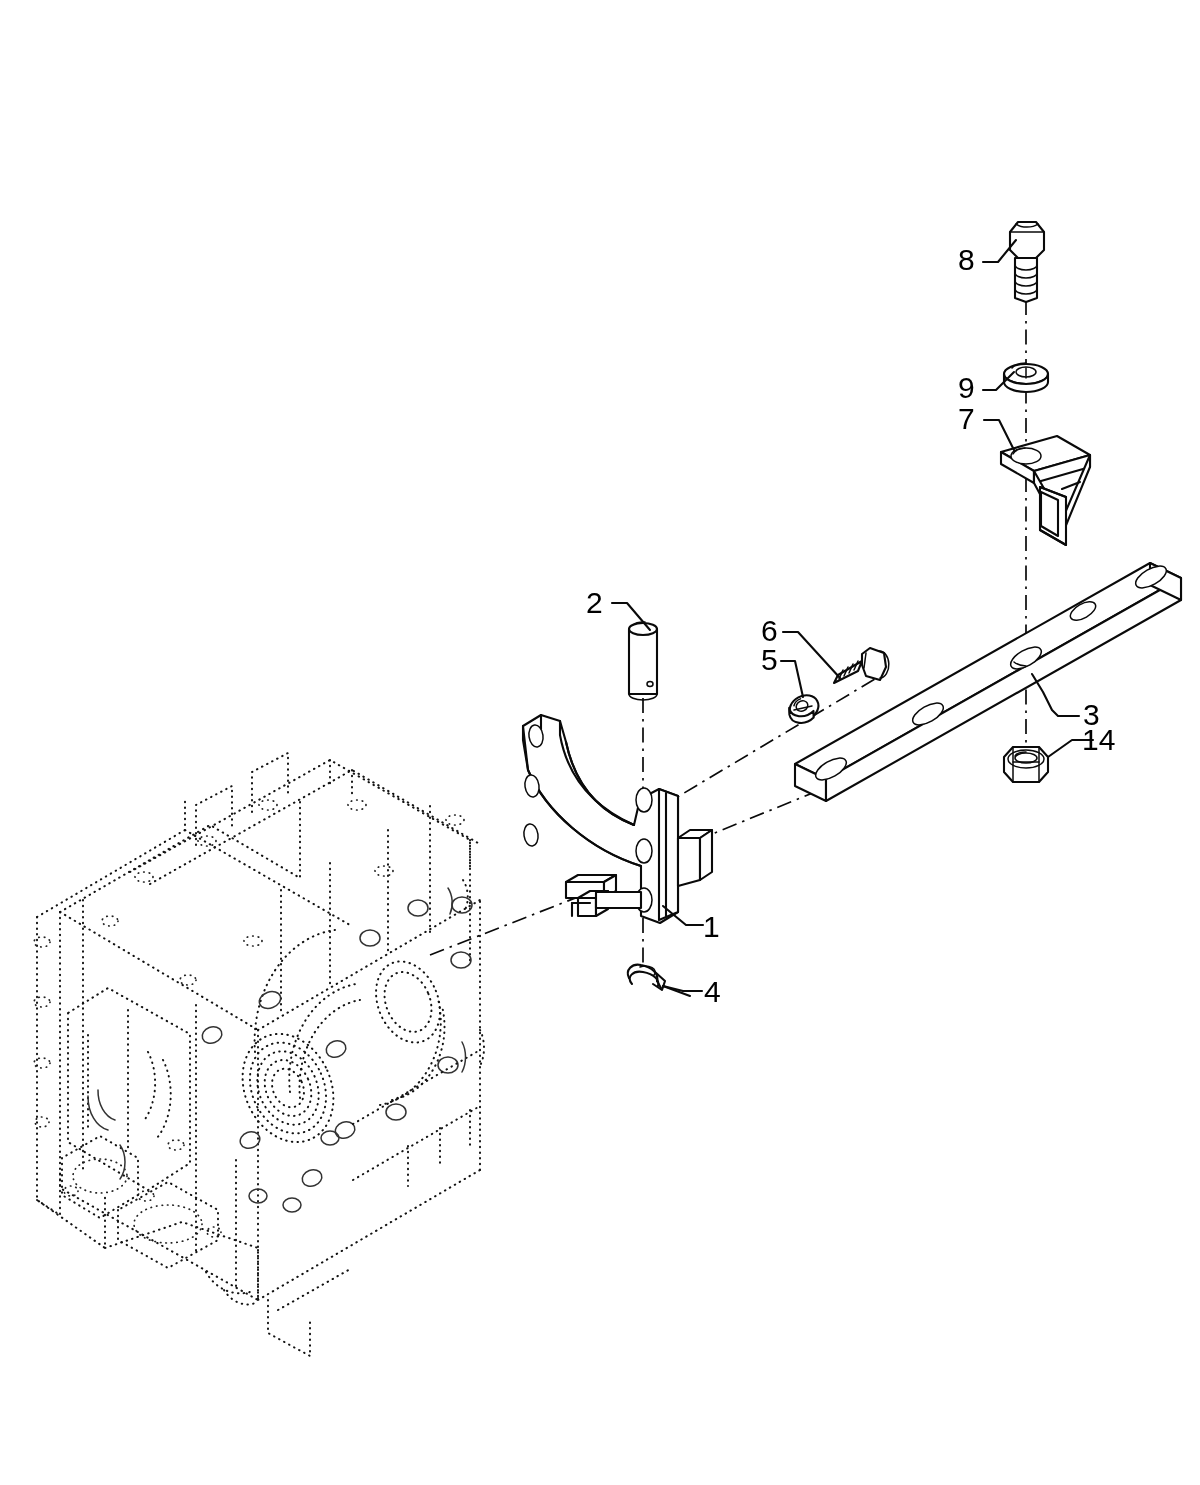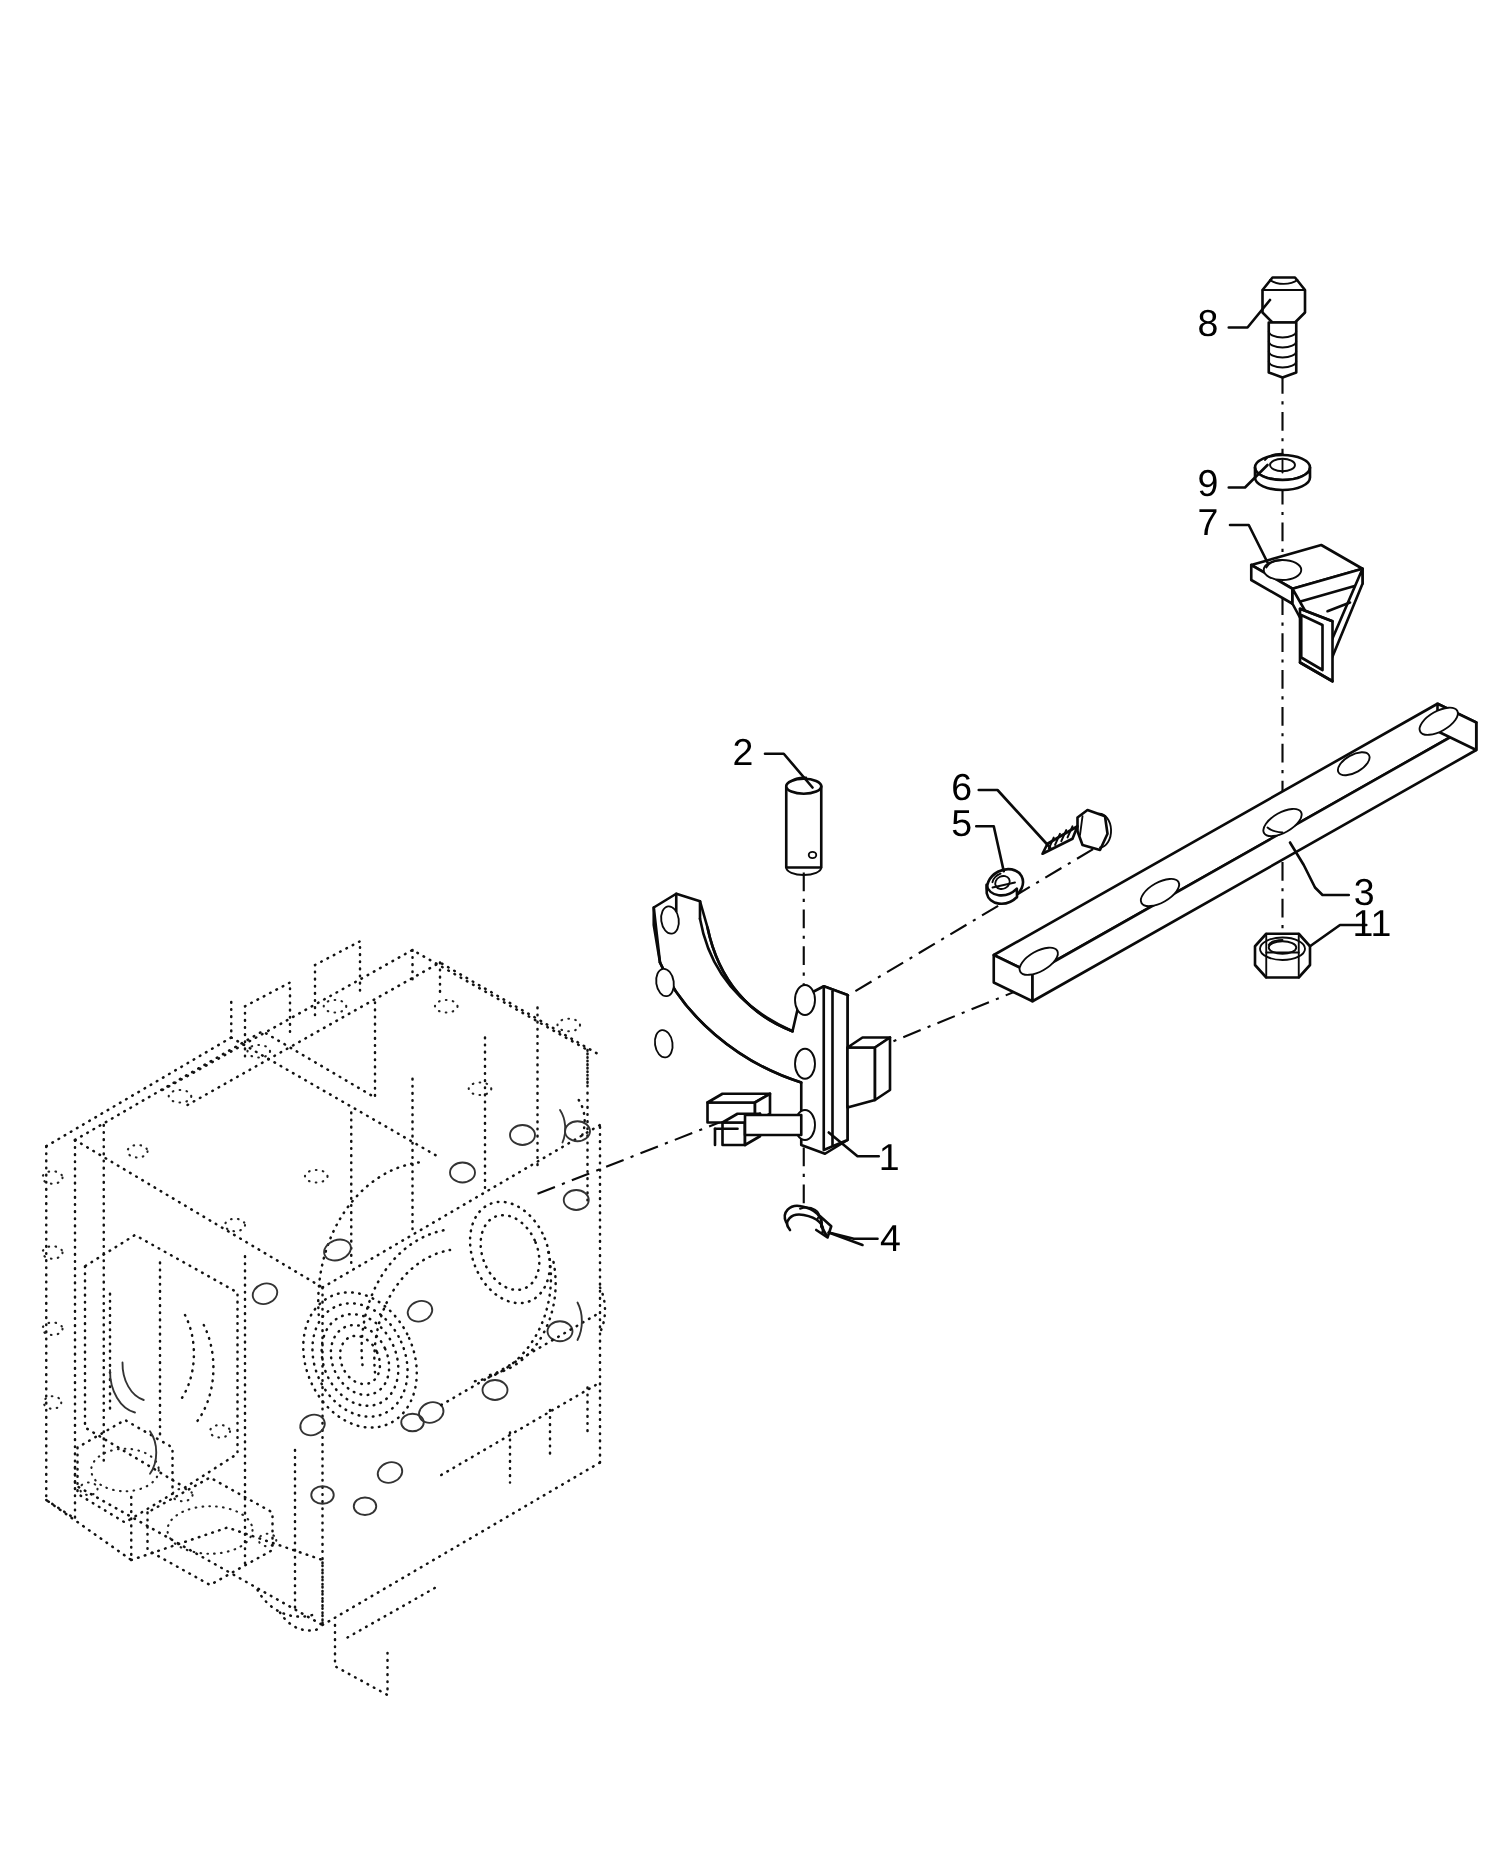--- a/index.html
+++ b/index.html
@@ -314,15 +314,15 @@
 
 <div class="num" style="left:703px;top:912px;">1</div>
 <div class="num" style="left:586px;top:588px;">2</div>
 <div class="num" style="left:1083px;top:700px;">3</div>
 <div class="num" style="left:704px;top:977px;">4</div>
 <div class="num" style="left:761px;top:645px;">5</div>
 <div class="num" style="left:761px;top:616px;">6</div>
 <div class="num" style="left:958px;top:404px;">7</div>
 <div class="num" style="left:958px;top:245px;">8</div>
 <div class="num" style="left:958px;top:373px;">9</div>
-<div class="num" style="left:1082px;top:725px;">11</div>
+<div class="num" style="left:1082px;top:725px;">14</div>
 
 </div>
 
 </body></html>

